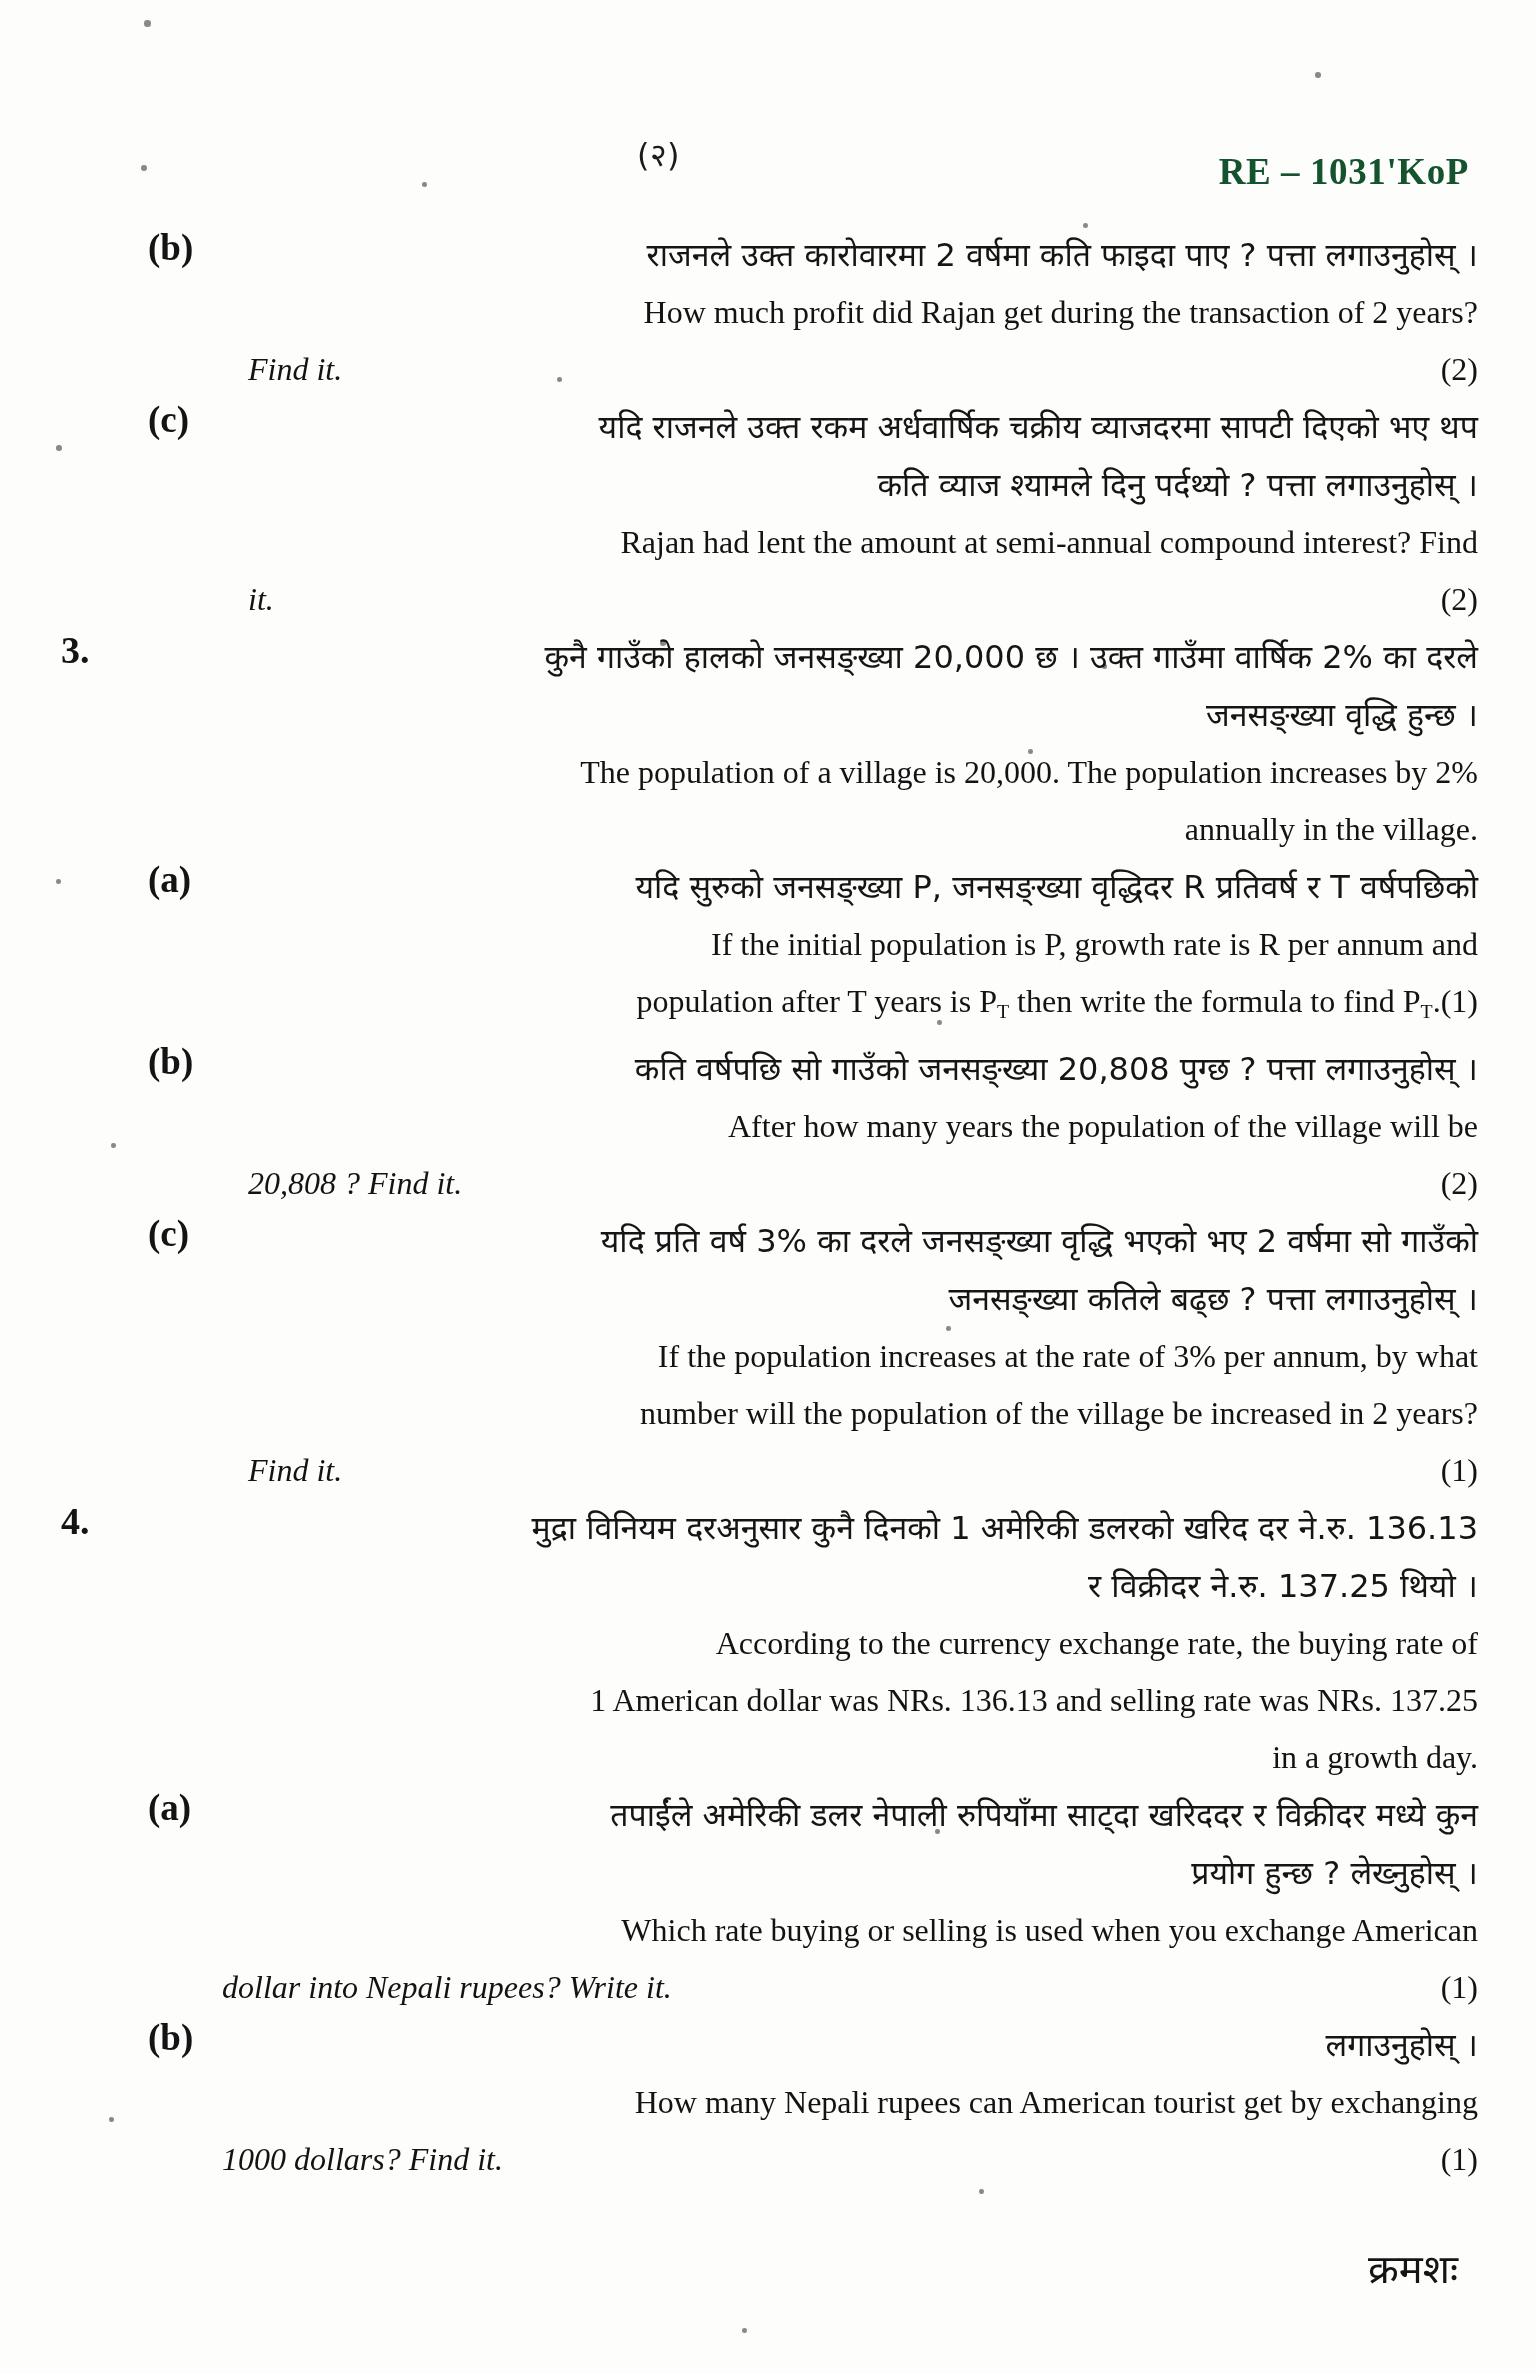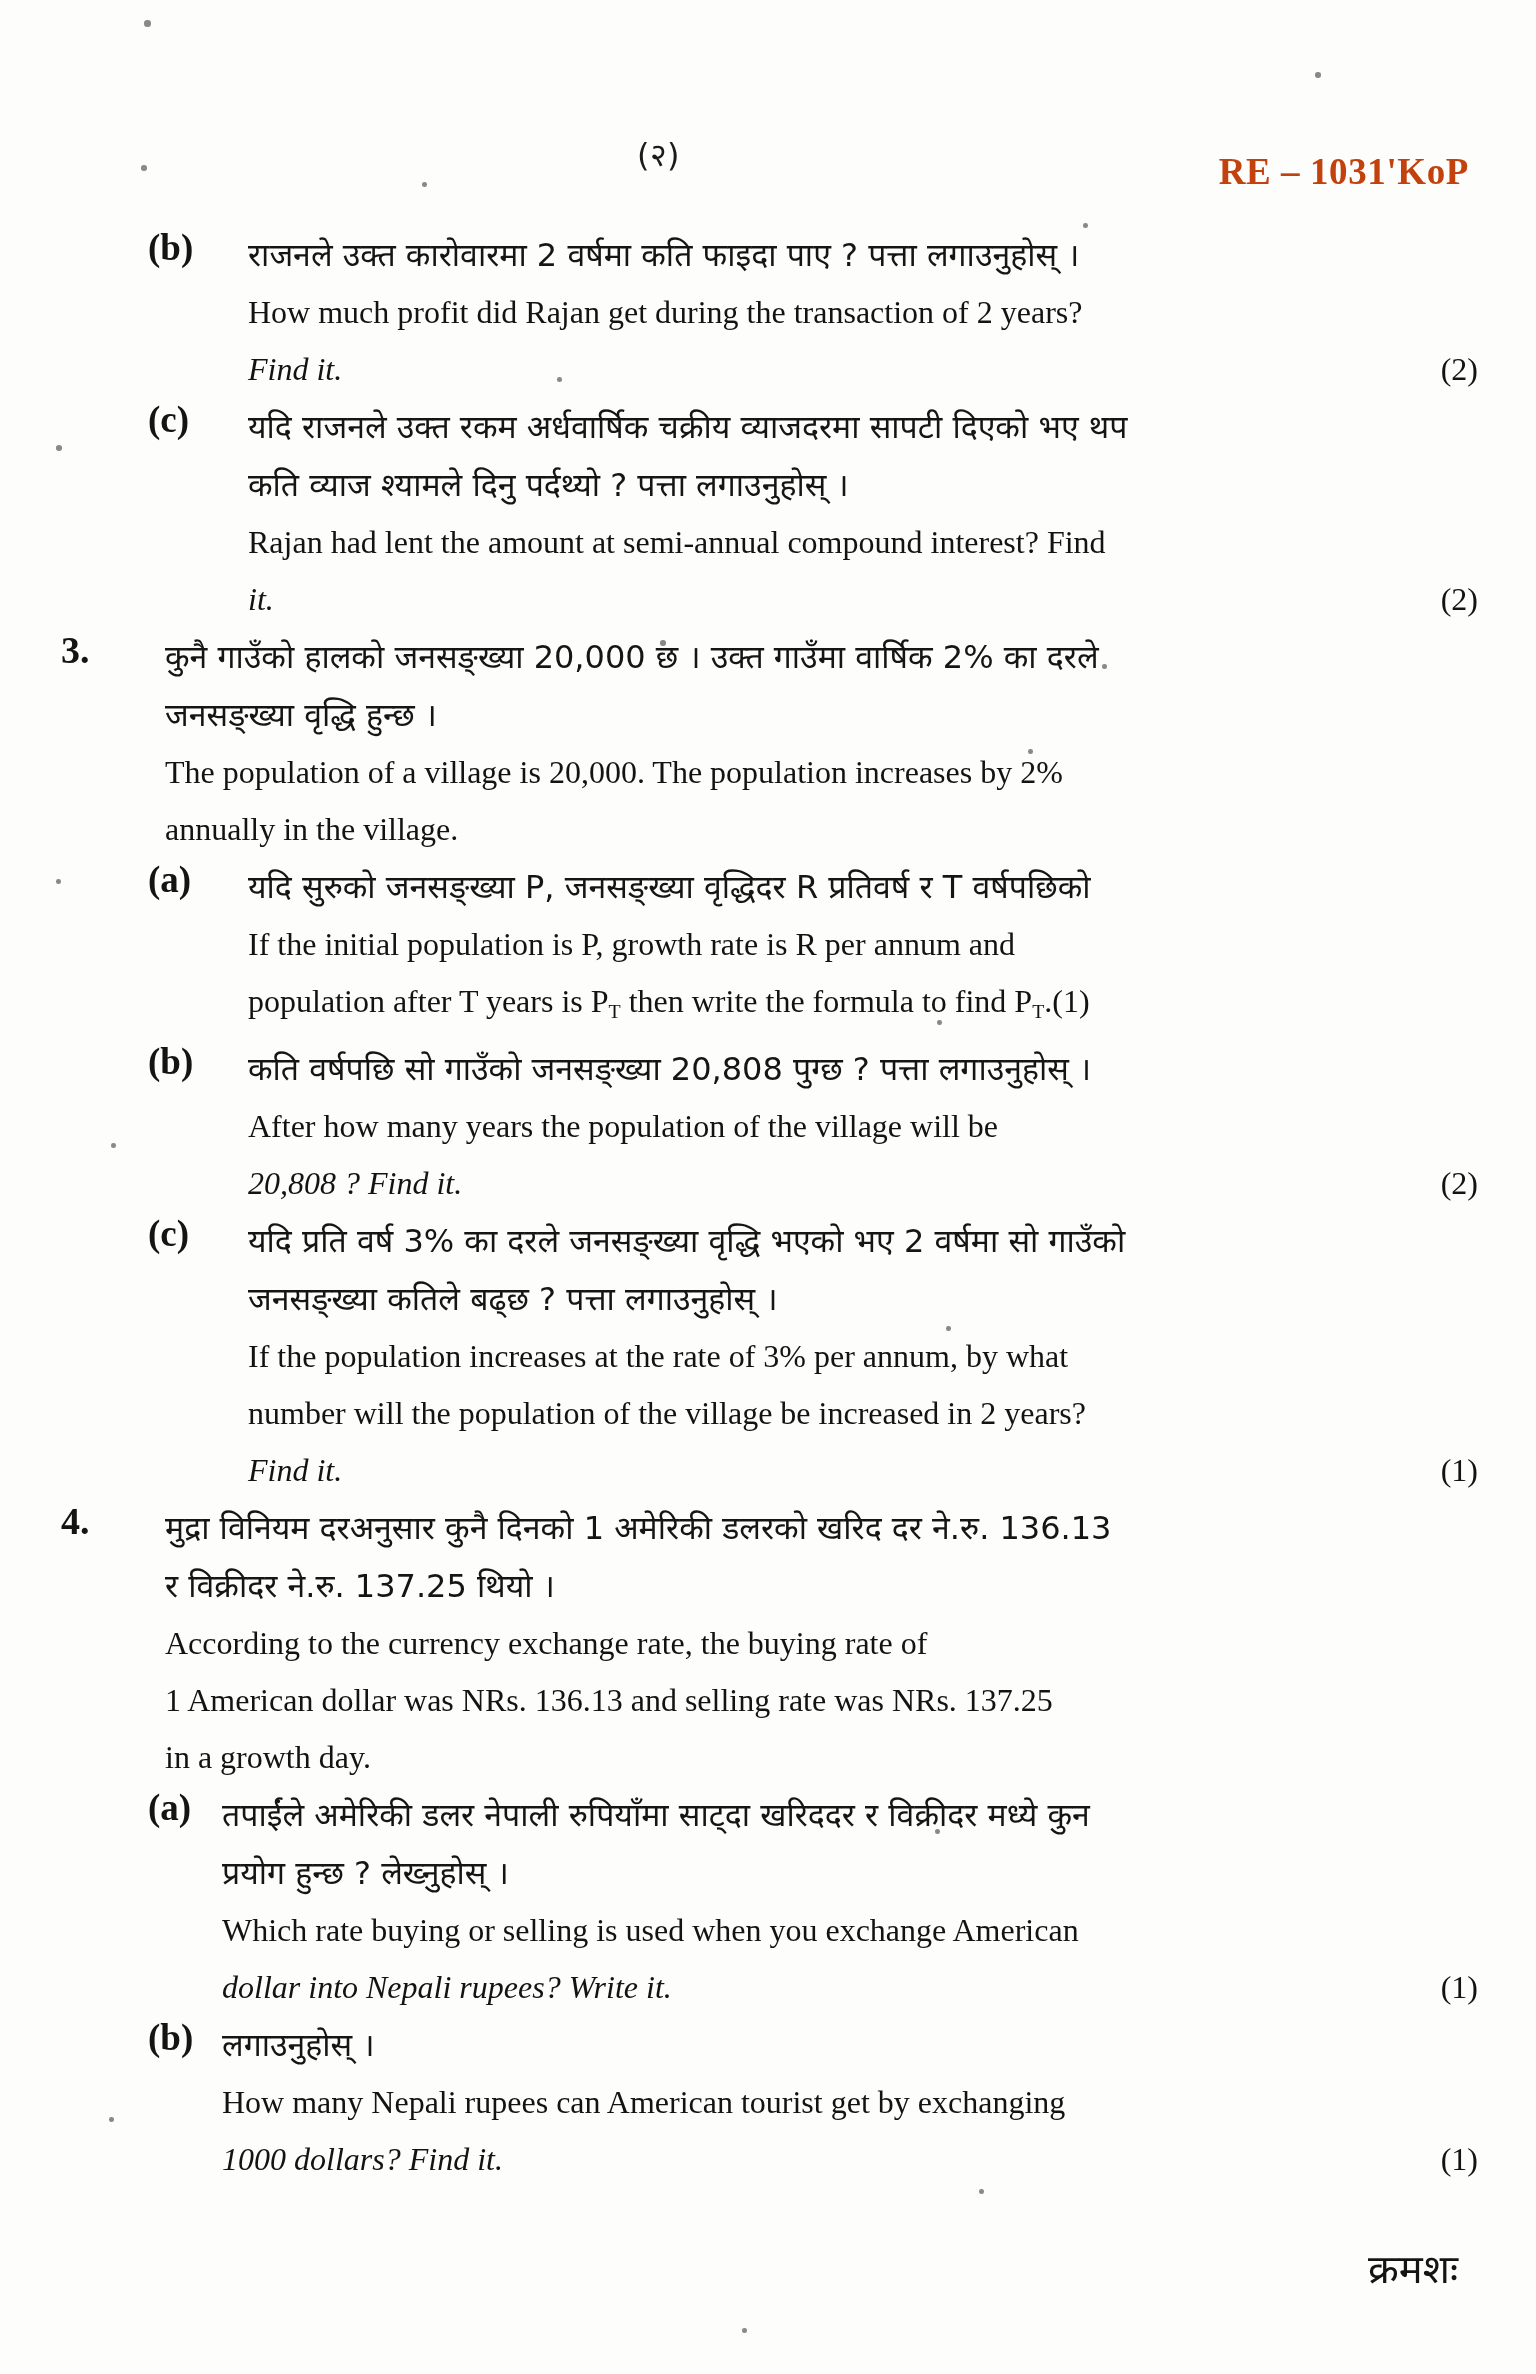--- a/index.html
+++ b/index.html
@@ -47,21 +47,21 @@
     color: #1b1b1b;
     letter-spacing: 0.5px;
   }
   .paper-code {
     position: absolute;
     right: 67px;
     top: 20.4px;
     font-family: "Liberation Serif", serif;
     font-weight: 700;
     font-size: 37px;
-    color: #c2410c;
+    color: #14532d;
     letter-spacing: 0.6px;
     white-space: nowrap;
   }
 
   
   .body-block {
     position: absolute;
     top: 226px;
     left: 0;
     width: 1536px;
@@ -103,20 +103,21 @@
     font-size: 37px;
     color: #141414;
   }
 
   .qbody { flex: 1 1 auto; min-width: 0; }
 
   .line {
     position: relative;
     display: block;
     white-space: nowrap;
+    text-align: right;
   }
 
   
   .np {
     font-family: "DejaVu Sans", sans-serif;
     font-size: 32px;
     line-height: 58px;
     color: #151515;
     font-weight: 500;
   }

